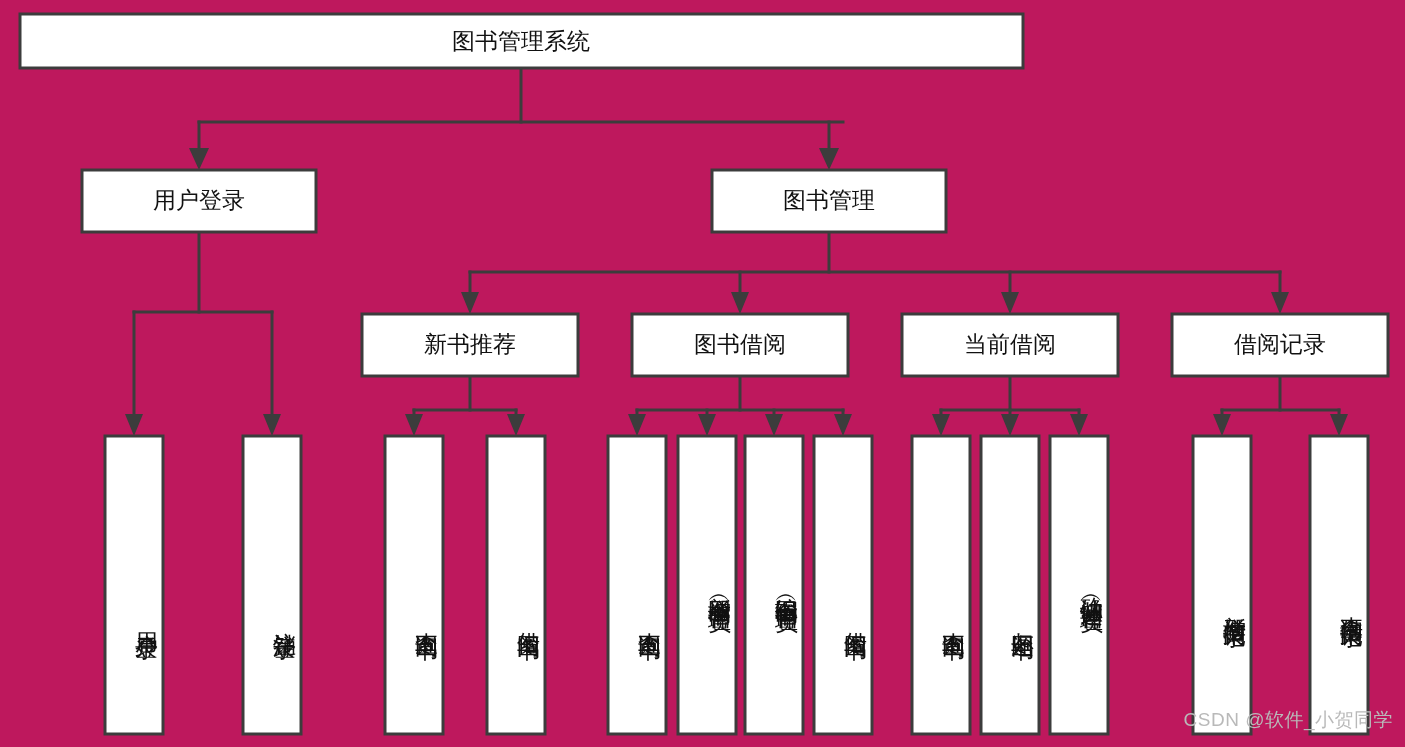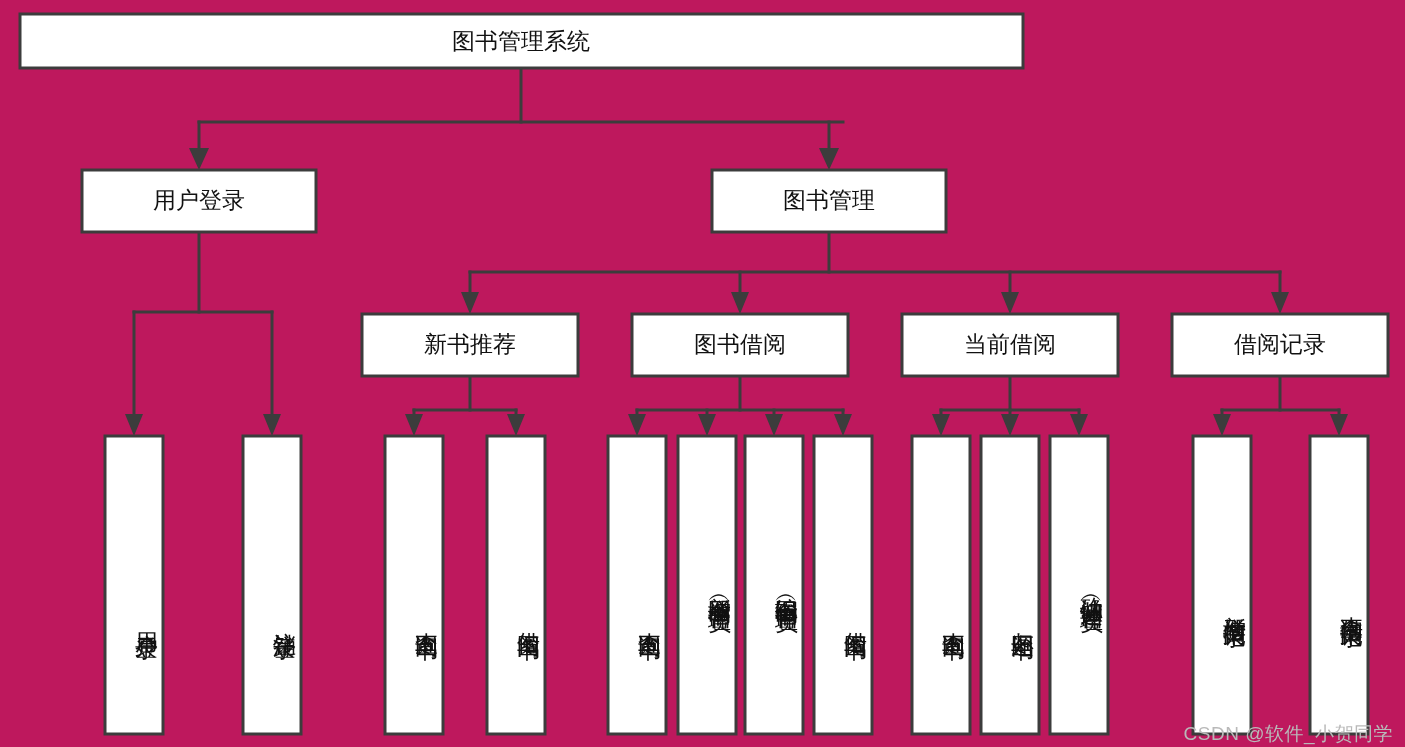--- a/index.html
+++ b/index.html
@@ -58,21 +58,21 @@
     color: #111111;
     display: flex;
     align-items: flex-start;
     justify-content: center;
     white-space: nowrap;
     pointer-events: none;
   }
   .watermark {
     position: absolute;
     right: 12px;
-    bottom: 0;
+    bottom: 14px;
     font-family: "Liberation Sans", "DejaVu Sans", sans-serif;
     font-size: 19px;
     color: #b9b9b9;
     white-space: nowrap;
     letter-spacing: 0.5px;
   }
 </style>
 </head>
 <body>
 

